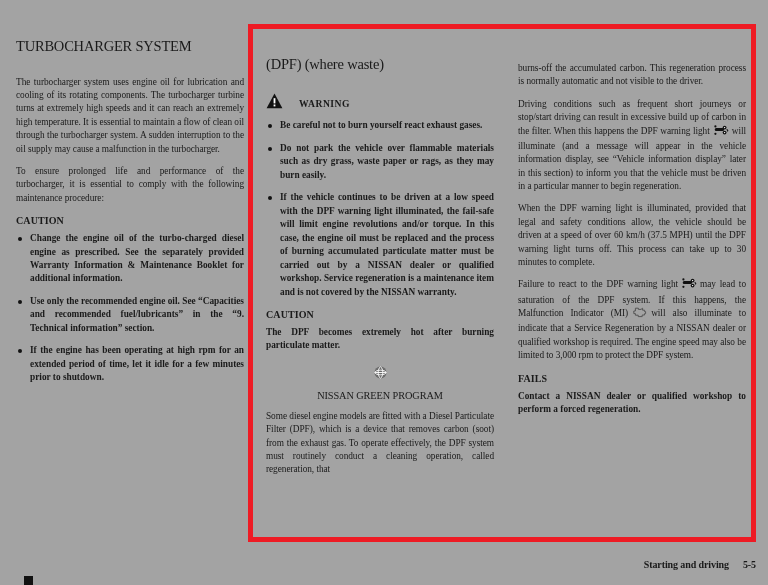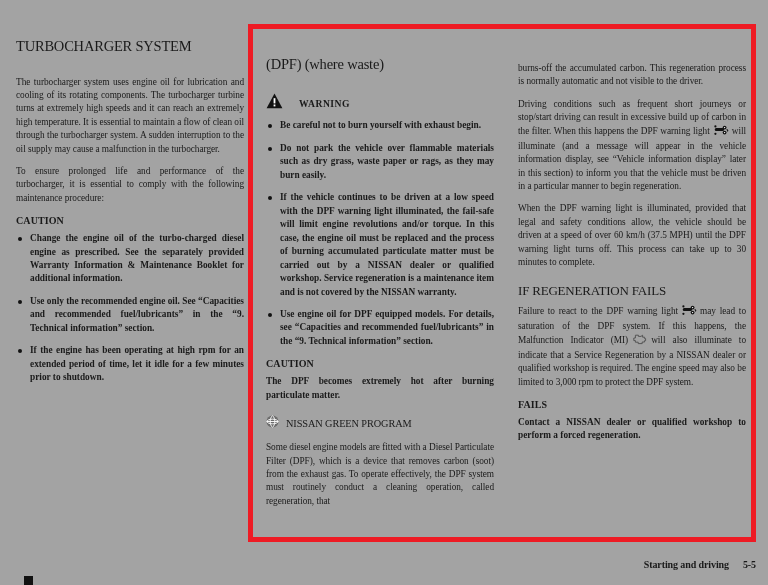--- a/index.html
+++ b/index.html
@@ -127,20 +127,21 @@
     letter-spacing: 0.5px;
   }
   .tri-icon { display: block; }
 
   
   .green-head {
     display: flex;
     align-items: center;
     gap: 7px;
     margin: 12px 0 9px 0;
+    flex-direction: column;
   }
   .green-head .gtext {
     font-size: 10.3px;
     letter-spacing: -0.1px;
   }
 
   
   .inline-icon {
     display: inline-block;
     vertical-align: -2px;
@@ -204,24 +205,23 @@
         <svg class="tri-icon" width="17" height="16" viewBox="0 0 17 16" aria-hidden="true">
           <path d="M8.5 0.6 L16.4 15.2 L0.6 15.2 Z" fill="#111"></path>
           <rect x="7.6" y="5.2" width="1.8" height="5.2" fill="#fff"></rect>
           <rect x="7.6" y="11.5" width="1.8" height="1.9" fill="#fff"></rect>
         </svg>
       </span>
       <span class="wtext">WARNING</span>
     </div>
 
     <ul class="bullets">
-      <li>Be careful not to burn yourself with exhaust begin.</li>
+      <li>Be careful not to burn yourself react exhaust gases.</li>
       <li>Do not park the vehicle over flammable materials such as dry grass, waste paper or rags, as they may burn easily.</li>
       <li>If the vehicle continues to be driven at a low speed with the DPF warning light illuminated, the fail-safe will limit engine revolutions and/or torque. In this case, the engine oil must be replaced and the process of burning accumulated particulate matter must be carried out by a NISSAN dealer or qualified workshop. Service regeneration is a maintenance item and is not covered by the NISSAN warranty.</li>
-      <li>Use engine oil for DPF equipped models. For details, see “Capacities and recommended fuel/lubricants” in the “9. Technical information” section.</li>
     </ul>
 
     <div class="label">CAUTION</div>
     <p class="bold-body">The DPF becomes extremely hot after burning particulate matter.</p>
 
     <div class="green-head">
       <span>
         <svg width="13" height="13" viewBox="0 0 13 13" aria-hidden="true">
           <circle cx="6.5" cy="6.5" r="6" fill="#6b6b6b"></circle>
           <ellipse cx="6.5" cy="6.5" rx="5.6" ry="2.3" fill="none" stroke="#fff" stroke-width="0.9"></ellipse>
@@ -246,21 +246,20 @@
             <circle cx="11.6" cy="7.6" r="1.9" fill="#111"></circle>
             <circle cx="2.4" cy="1.4" r="1.1" fill="#111"></circle>
             <circle cx="2.4" cy="8.8" r="1.1" fill="#111"></circle>
             <circle cx="11.6" cy="2.6" r="0.7" fill="#fff"></circle>
             <circle cx="11.6" cy="7.6" r="0.7" fill="#fff"></circle>
             <path d="M13.6 4.4 q2.0 0.8 0.6 2.0" fill="none" stroke="#111" stroke-width="1.1"></path>
           </svg></span><span>will illuminate (and a message will appear in the vehicle information display, see “Vehicle information display” later in this section) to inform you that the vehicle must be driven in a particular manner to begin regeneration.</span></p>
 
     <p class="body">When the DPF warning light is illuminated, provided that legal and safety conditions allow, the vehicle should be driven at a speed of over 60 km/h (37.5 MPH) until the DPF warning light turns off. This process can take up to 30 minutes to complete.</p>
 
-    <h2 class="sub-head">IF REGENERATION FAILS</h2>
 
     <p class="body"><span>Failure to react to the DPF warning light</span><span class="inline-icon"><svg width="16" height="11" viewBox="0 0 16 11" aria-hidden="true">
             <path d="M3.2 3.0 h6.4 a1.5 1.5 0 0 1 0 3.0 h-6.4 a1.5 1.5 0 0 1 0 -3.0 Z" fill="#111"></path>
             <circle cx="11.6" cy="2.6" r="1.9" fill="#111"></circle>
             <circle cx="11.6" cy="7.6" r="1.9" fill="#111"></circle>
             <circle cx="2.4" cy="1.4" r="1.1" fill="#111"></circle>
             <circle cx="2.4" cy="8.8" r="1.1" fill="#111"></circle>
             <circle cx="11.6" cy="2.6" r="0.7" fill="#fff"></circle>
             <circle cx="11.6" cy="7.6" r="0.7" fill="#fff"></circle>
             <path d="M13.6 4.4 q2.0 0.8 0.6 2.0" fill="none" stroke="#111" stroke-width="1.1"></path>

